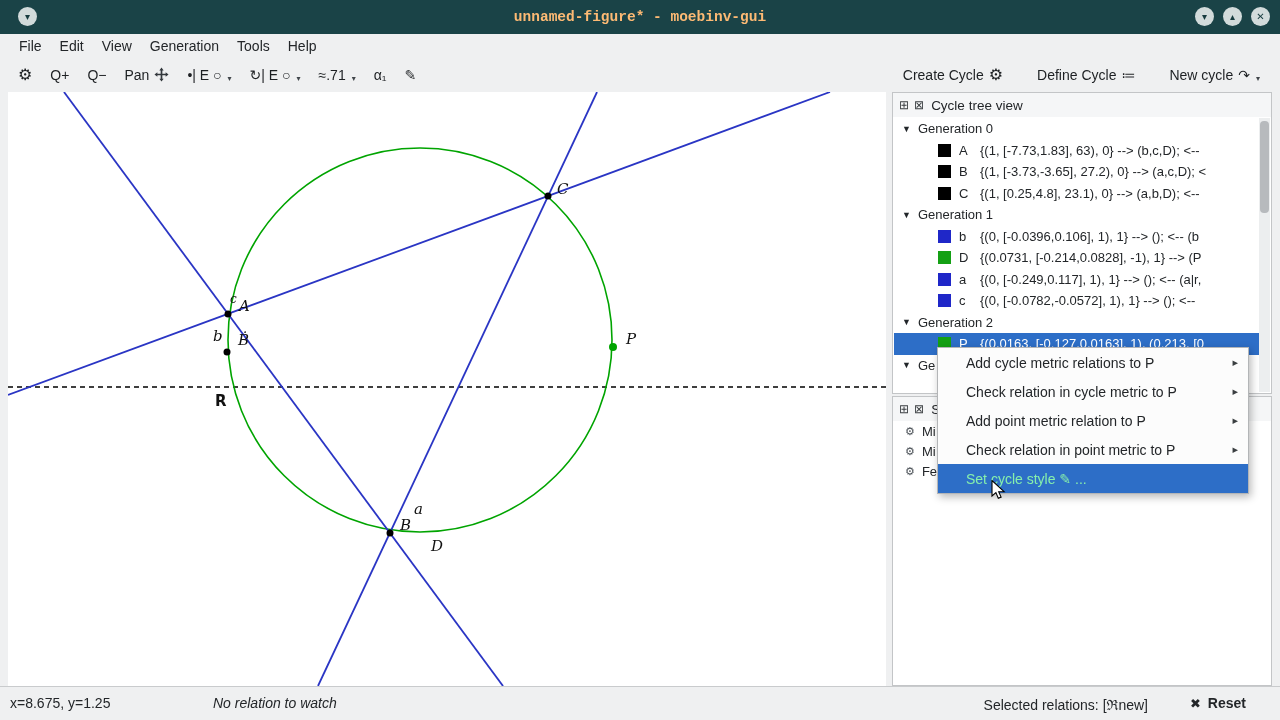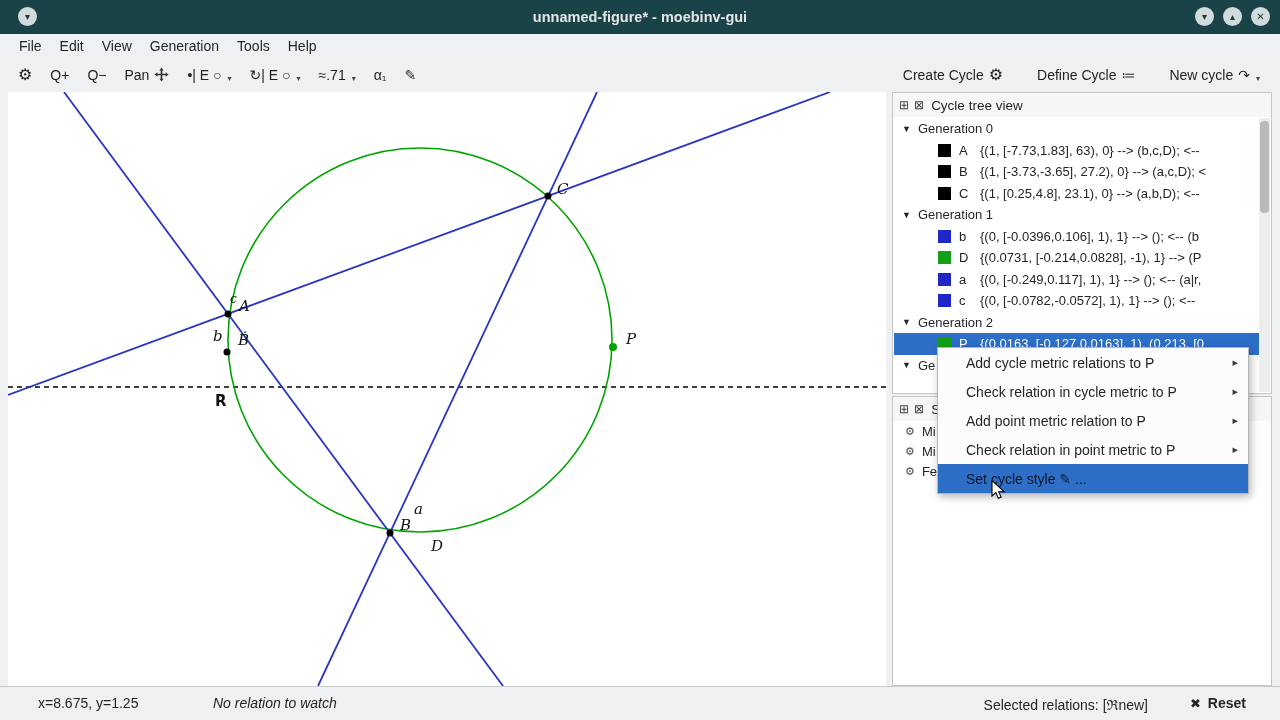--- a/index.html
+++ b/index.html
@@ -2,21 +2,21 @@
 <html><head>
 <meta charset="utf-8">
 <style>
   * { margin:0; padding:0; box-sizing:border-box; }
   html,body { width:1280px; height:720px; overflow:hidden; }
   body { font-family:"Liberation Sans", sans-serif; background:#eff0f1; color:#232629; position:relative; }
 
   
   .titlebar { position:absolute; top:0; left:0; width:1280px; height:34px; background:#1a4347; }
   .tb-title { position:absolute; left:0; right:0; top:0; height:40px; line-height:34px; text-align:center;
-              color:#e5e5e5; font-weight:bold; font-size:14.5px; }
+              color:#fdba74; font-weight:bold; font-size:14.5px;font-family:Liberation Mono, monospace; }
   .tb-btn { width:19px; height:19px; border-radius:50%; background:#d2dbdb; color:#173b3f;
             display:flex; align-items:center; justify-content:center; font-size:10px; line-height:1; }
   .tb-menu { position:absolute; left:18px; top:7px; }
   .tb-controls { position:absolute; right:10px; top:7px; display:flex; gap:9px; }
 
   
   .menubar { position:absolute; top:34px; left:0; width:1028px; height:23px; background:#eff0f1;
              display:flex; align-items:center; padding-left:10px; font-size:14px; }
   .menu-item { padding:2px 9px; cursor:default; }
 
@@ -63,28 +63,28 @@
   .dock2-item { height:20px; display:flex; align-items:center; gap:7px; padding-left:12px; font-size:13px;
                 white-space:nowrap; overflow:hidden; }
   .d2-icon { font-size:11px; color:#4a5056; }
 
   
   .context-menu { position:absolute; left:937px; top:347px; width:312px; background:#fcfcfc;
                   border:1px solid #b3b5b7; box-shadow:2px 3px 8px rgba(0,0,0,0.28); z-index:10;
                   font-size:14px; }
   .cm-item { height:29px; display:flex; align-items:center; padding:0 10px 0 28px; color:#232629; }
   .cm-arrow { margin-left:auto; font-size:11px; color:#3a3e41; }
-  .cm-hl { background:#2d6ec7; color:#0f172a; }
+  .cm-hl { background:#2d6ec7; color:#86efac; }
 
   .cursor-svg { position:absolute; left:991px; top:480px; z-index:20; }
 
   
   .statusbar { position:absolute; left:0; bottom:0; width:1280px; height:34px; background:#eff0f1;
                border-top:1px solid #c9cbcd; font-size:14px; }
-  .sb-coords { position:absolute; left:10px; top:8px;margin-left:28px; }
+  .sb-coords { position:absolute; left:10px; top:8px; }
   .sb-watch { position:absolute; left:213px; top:8px;font-style:italic; }
   .sb-selected { position:absolute; right:132px; top:8px; }
   .sb-reset { position:absolute; right:28px; top:5px; display:flex; align-items:center; gap:7px;
               background:none; border:none; font:inherit; font-weight:bold; color:#232629; padding:3px 6px; }
   .sb-reset .x { font-weight:normal; font-size:13px; }
 </style>
 </head>
 <body>
 
 <div class="titlebar">

